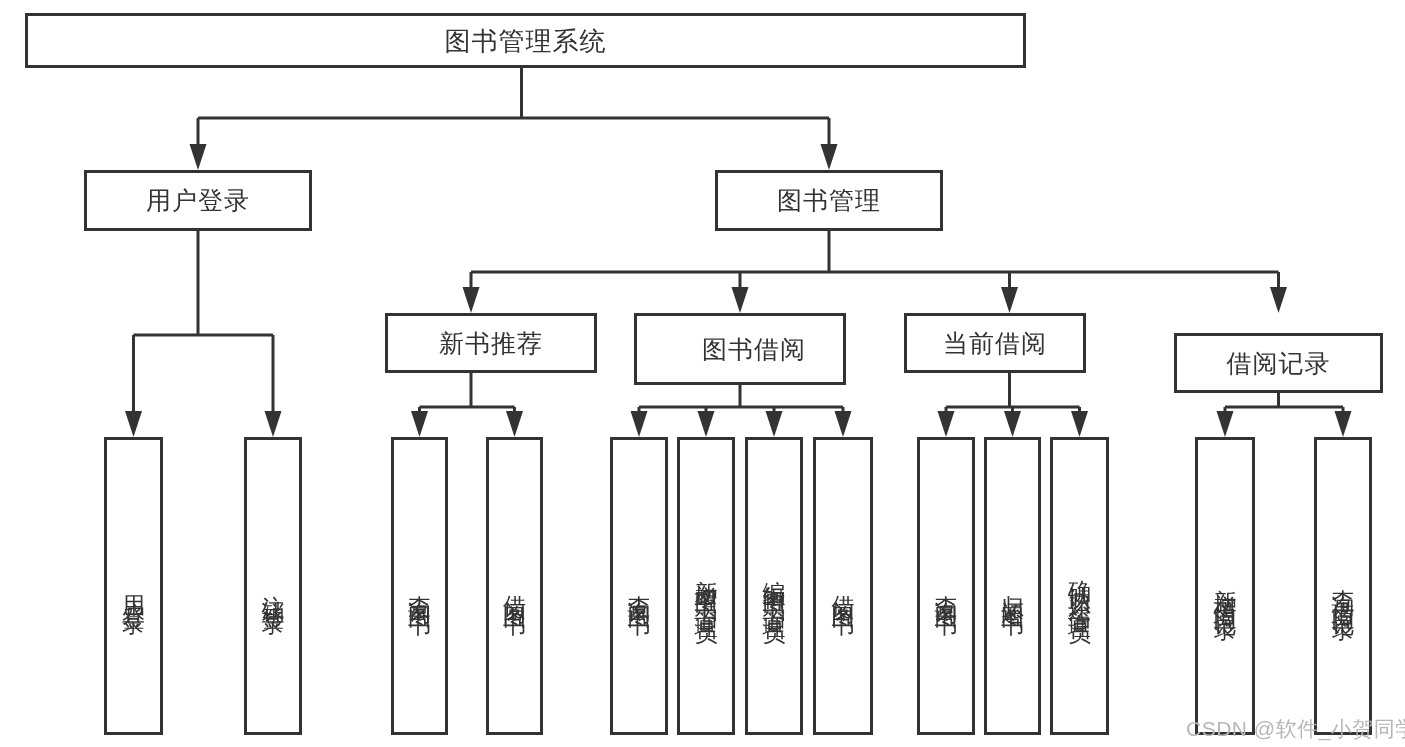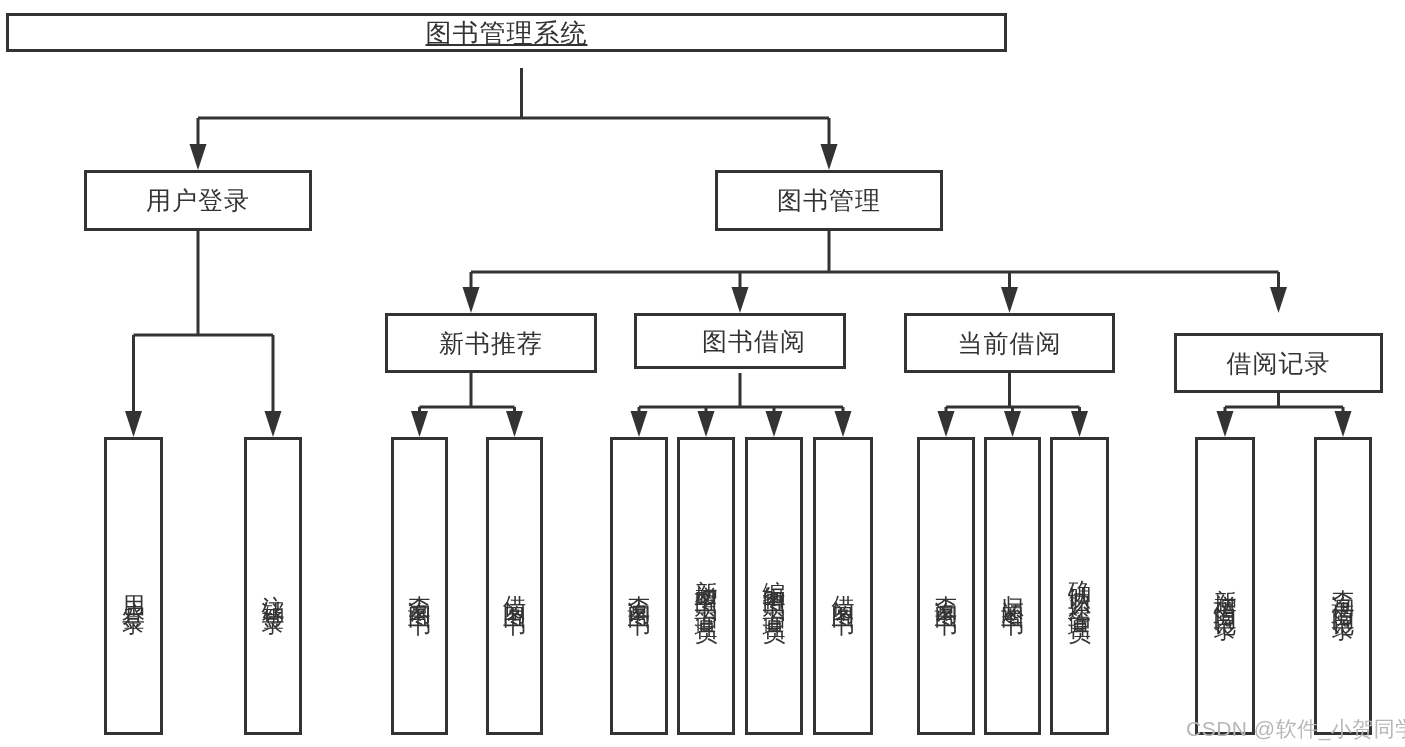--- a/index.html
+++ b/index.html
@@ -38,26 +38,26 @@
   }
   .vbox {
     writing-mode: vertical-rl;
     text-orientation: mixed;
     font-size: 23px;
     letter-spacing: 6px;
     line-height: 1;
     padding-top: 6px; 
   }
   
-  .n-root            { left: 6px;   top: 13px;  width: 1001px; height: 39px; font-size: 26px; text-decoration: underline; }
+  .n-root            { left: 25px;   top: 13px;  width: 1001px; height: 55px; font-size: 26px; }
   .n-user_login      { left: 84px;   top: 170px; width: 228px;  height: 61px; }
   .n-book_mgmt       { left: 715px;  top: 170px; width: 228px;  height: 61px; }
   .n-new_book_rec    { left: 365px;  top: 313px; width: 212px;  height: 60px; margin-left: 20px; }
-  .n-book_borrow     { left: 634px;  top: 313px; width: 212px;  height: 56px; padding-left: 28px; }
-  .n-current_borrow  { left: 904px;  top: 313px; width: 211px;  height: 60px; }
+  .n-book_borrow     { left: 634px;  top: 313px; width: 212px;  height: 72px; padding-left: 28px; }
+  .n-current_borrow  { left: 904px;  top: 313px; width: 182px;  height: 60px; }
   .n-borrow_records  { left: 1174px; top: 313px; width: 209px;  height: 60px; margin-top: 20px; }
   .n-login           { left: 104px;  top: 437px; width: 59px;   height: 298px; }
   .n-logout          { left: 244px;  top: 437px; width: 58px;   height: 298px; }
   .n-rec_query       { left: 391px;  top: 437px; width: 57px;   height: 298px; }
   .n-rec_borrow      { left: 486px;  top: 437px; width: 57px;   height: 298px; }
   .n-bb_query        { left: 610px;  top: 437px; width: 58px;   height: 298px; }
   .n-bb_add          { left: 677px;  top: 437px; width: 58px;   height: 298px; }
   .n-bb_edit         { left: 745px;  top: 437px; width: 58px;   height: 298px; }
   .n-bb_borrow       { left: 813px;  top: 437px; width: 60px;   height: 298px; }
   .n-cb_query        { left: 917px;  top: 437px; width: 58px;   height: 298px; }

